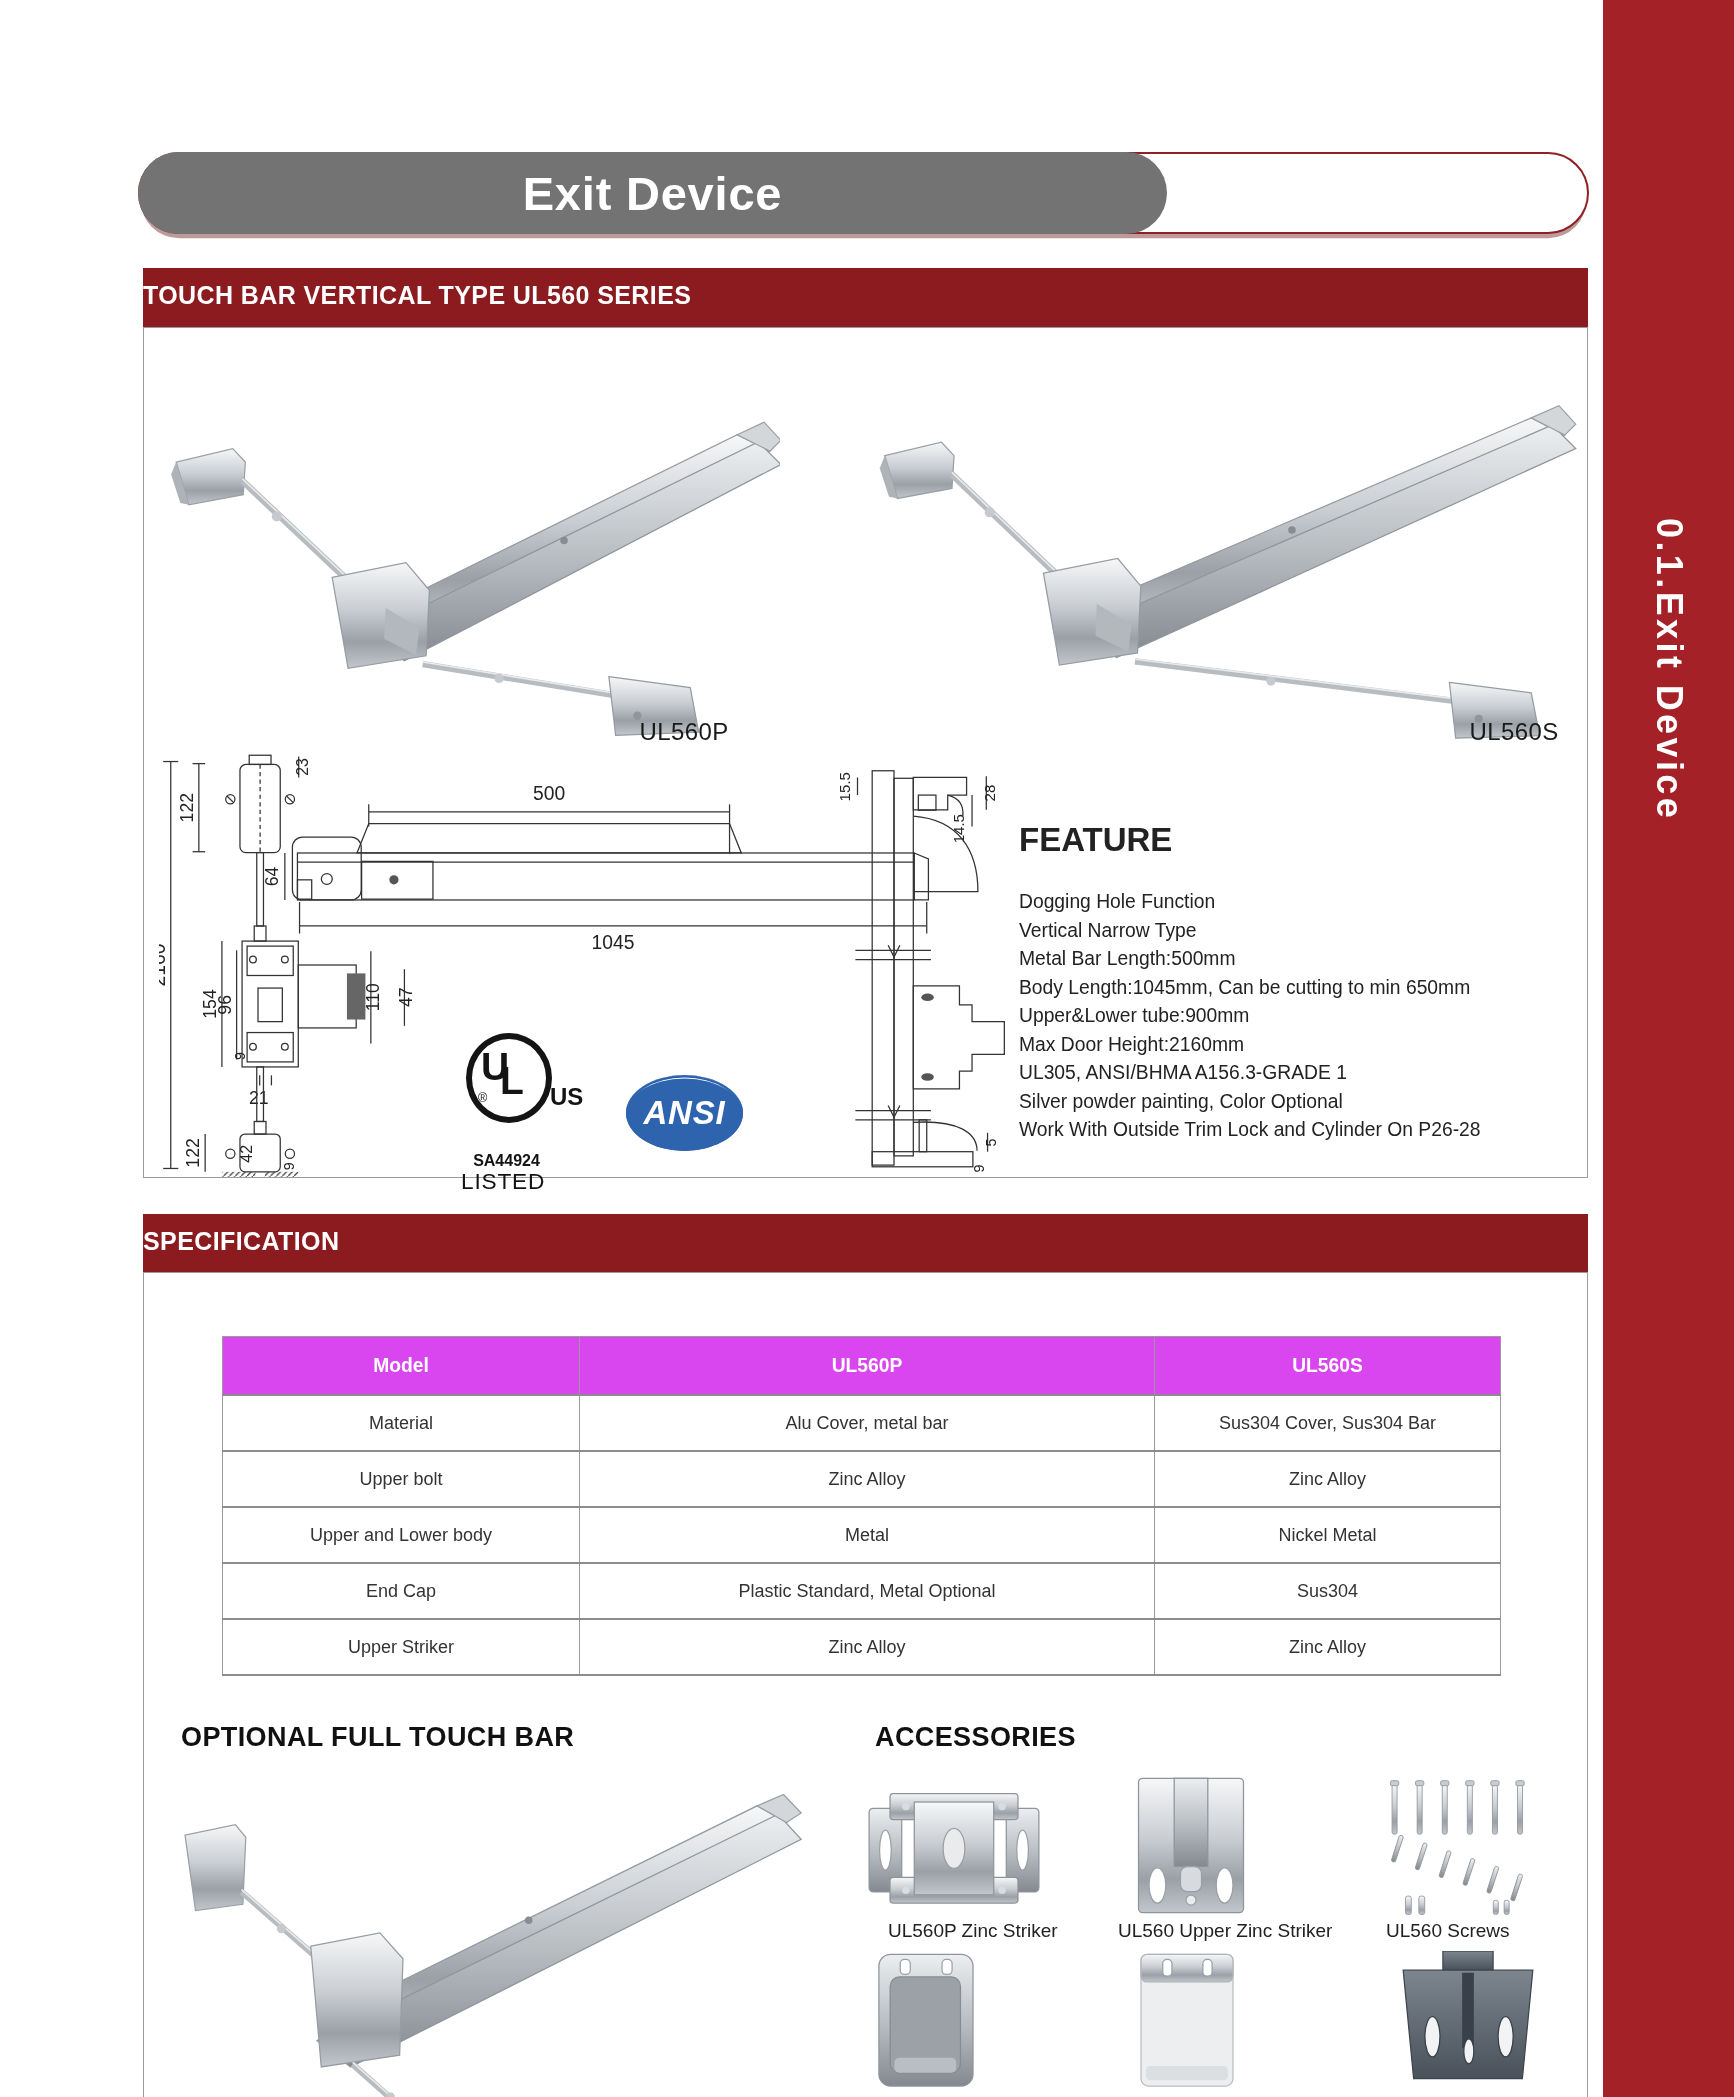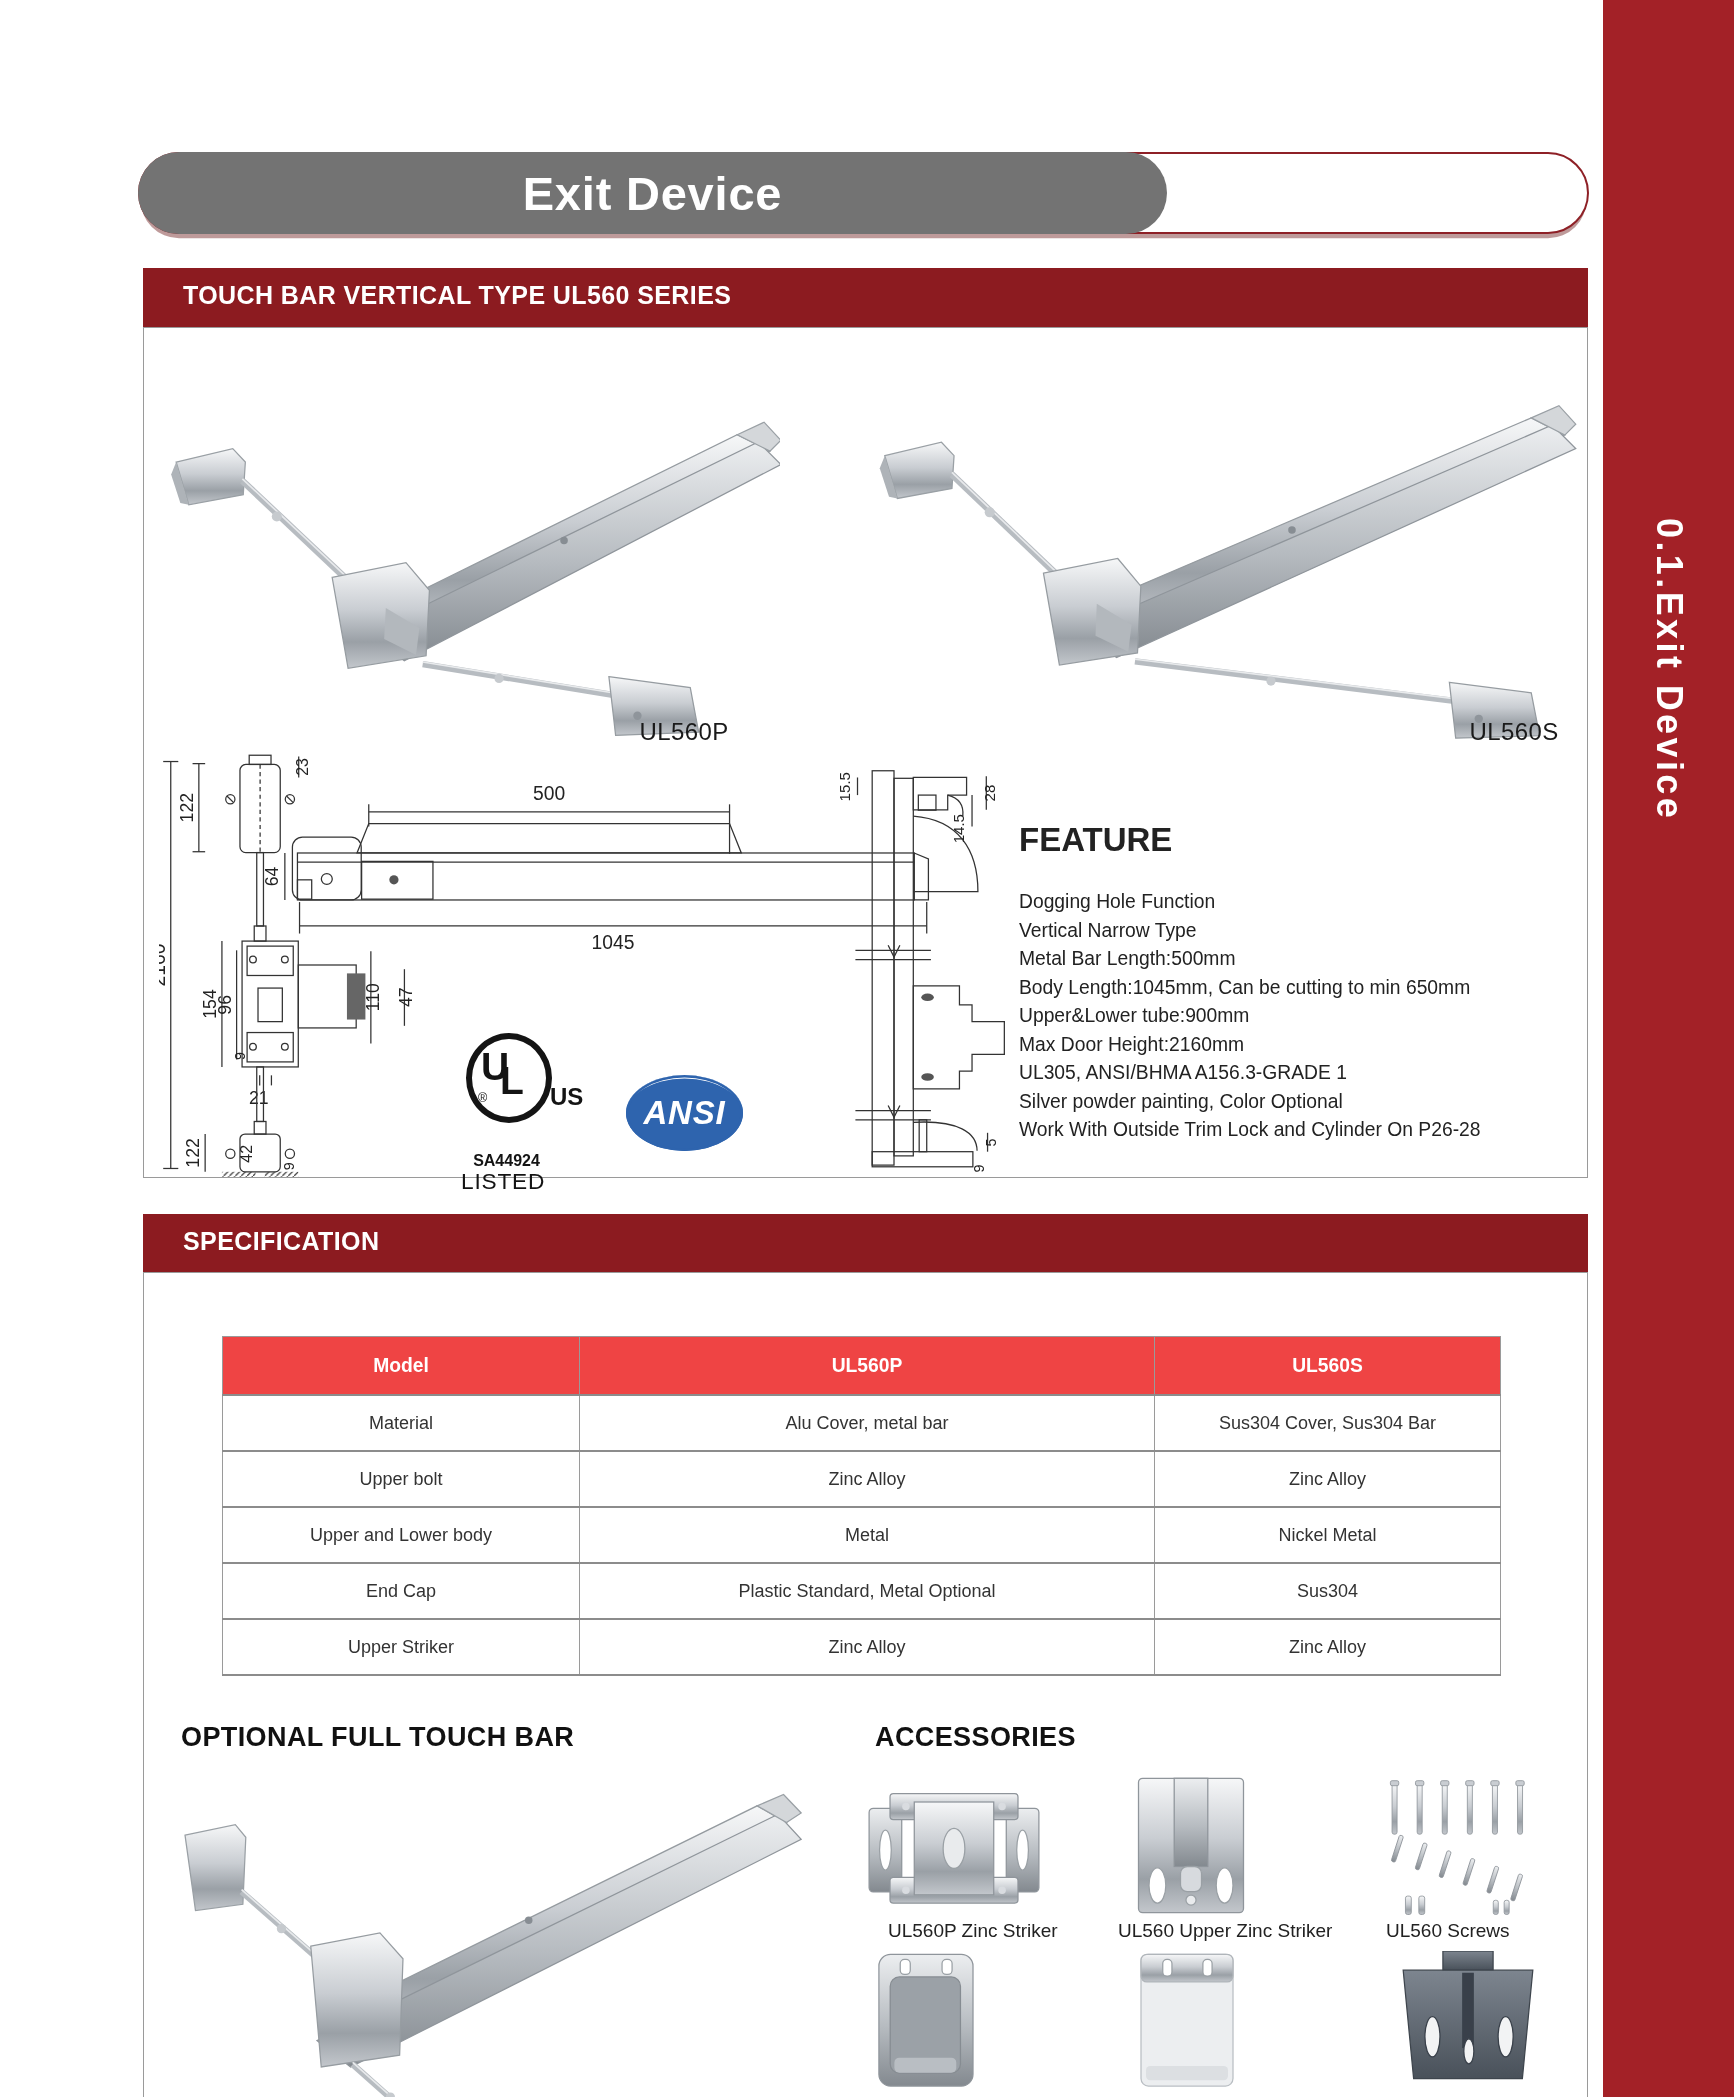--- a/index.html
+++ b/index.html
@@ -8,21 +8,21 @@
   .abs{position:absolute;}
   
   .banner-outer{left:138px;top:152px;width:1451px;height:82px;border:2.5px solid #8e2026;
     border-radius:46px;background:#fff;box-sizing:border-box;
     box-shadow:0 6.7px 0 -2.5px rgba(110,30,32,.45);}
   .banner-pill{left:138px;top:152px;width:1029px;height:82px;border-radius:46px;
     background:#737373;display:flex;align-items:center;justify-content:center;}
   .banner-pill span{color:#fff;font-weight:bold;font-size:47px;letter-spacing:0.8px;}
   
   .band{left:143px;width:1445px;height:70px;background:#8c1b20;color:#fff;
-    font-size:25px;font-weight:bold;line-height:55px;padding-left:40px;box-sizing:border-box;
+    font-size:25px;font-weight:bold;line-height:55px;box-sizing:border-box;
     box-shadow:0 5px 0 -1.7px #a89c9c;letter-spacing:0.4px;}
   .content-box{left:143px;width:1445px;background:#fff;border:1.3px solid #9a9a9a;box-sizing:border-box;}
   
   .sidebar{left:1603px;top:0;width:131px;height:2450px;background:#a32127;}
   .sidebar span{position:absolute;top:518px;left:50%;transform:translateX(-50%);
     writing-mode:vertical-rl;color:#fff;font-weight:bold;font-size:36px;letter-spacing:3.4px;}
   .prod-label{font-size:24px;color:#1a1a1a;letter-spacing:0.4px;}
   
   .feature-title{font-size:33px;font-weight:bold;color:#222;}
   .feature-line{font-size:19.3px;color:#222;line-height:28.5px;white-space:nowrap;}
@@ -36,21 +36,21 @@
   .ul-listed{position:absolute;left:0px;top:91px;width:91px;text-align:left;font-size:22.7px;
     font-weight:normal;color:#141414;letter-spacing:0.8px;margin-top:44px;}
   .ul-code{position:absolute;left:0px;top:119px;width:91px;text-align:center;font-size:16px;
     font-weight:bold;color:#141414;}
   .ansi-ellipse{position:absolute;left:0;top:0;width:117px;height:76px;background:#2e64ae;
     border-radius:50%;box-shadow:inset 0 0 0 2.5px #2e64ae, inset 0 5.9px 0 -2.5px #ffffff;}
   .ansi-text{position:absolute;left:0;top:18.5px;width:117px;text-align:center;color:#fff;
     font-size:33px;font-weight:bold;font-style:italic;letter-spacing:0.8px;}
   
   table.spec{border-collapse:collapse;table-layout:fixed;width:1278px;border:1.7px solid #707070;}
-  table.spec th{background:#ef4444;color:#fff;font-size:19.3px;font-weight:600;height:55px;
+  table.spec th{background:#d946ef;color:#fff;font-size:19.3px;font-weight:600;height:55px;
     border:0.8px solid #9a9a9a;border-bottom:2.5px solid #8c8c8c;}
   table.spec td{background:#fff;color:#333;font-size:18px;text-align:center;height:52px;
     border:0.8px solid #9a9a9a;border-bottom:2.5px solid #8c8c8c;}
   .h2-black{font-size:27px;font-weight:bold;color:#111;letter-spacing:0.4px;}
   .acc-label{font-size:19px;color:#222;}
   svg text{font-family:"Liberation Sans",sans-serif;}
 </style>
 </head>
 <body>
 

